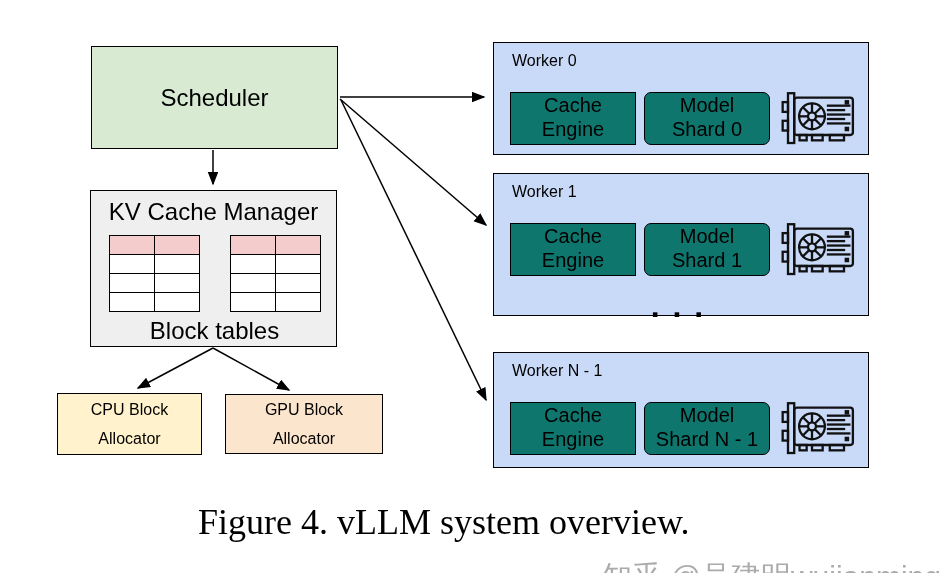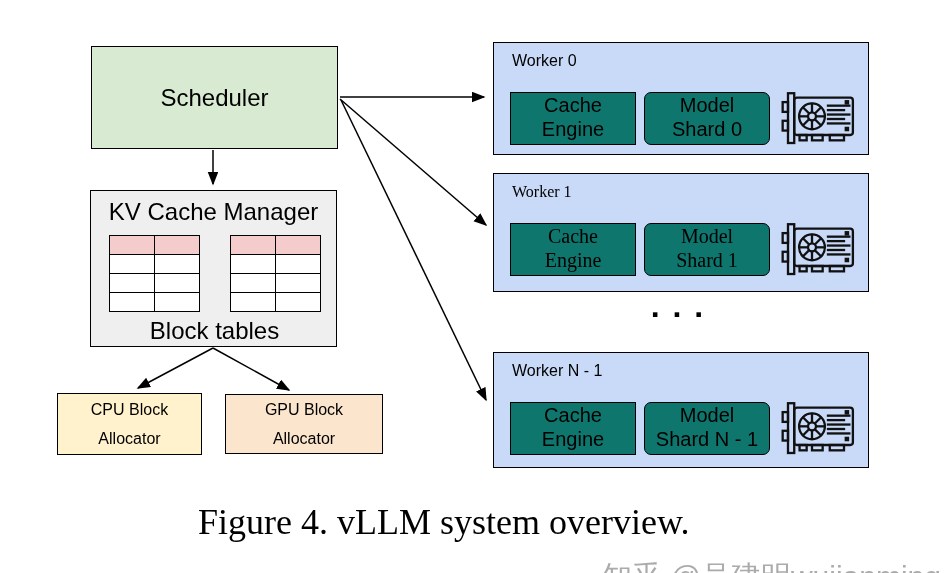--- a/index.html
+++ b/index.html
@@ -29,21 +29,21 @@
   table.blocktable td{width:44px;height:18px;border:1px solid #000;padding:0;}
   table.blocktable tr.hl td{background:var(--table-highlight);}
   .kv-caption{position:absolute;left:0;top:126px;width:247px;text-align:center;font-size:24px;}
 
   .alloc{font-size:16px;line-height:29px;}
   .alloc.cpu{left:57px;top:393px;width:145px;height:62px;background:var(--cpu-allocator-bg);}
   .alloc.gpu{left:225px;top:394px;width:158px;height:60px;background:var(--gpu-allocator-bg);}
 
   .worker{left:493px;width:376px;height:114px;background:var(--worker-bg);display:block;}
   .worker.w0{top:42px;height:113px;}
-  .worker.w1{top:173px;height:119px;font-family:Liberation Serif, serif;}
+  .worker.w1{top:173px;height:143px;}
   .worker.wn{top:352px;height:116px;}
   .worker-title{position:absolute;left:18px;top:9px;font-size:16px;}
   .inner{position:absolute;top:49px;width:126px;height:53px;background:#0f766e;border:1.5px solid #000;box-sizing:border-box;
          display:flex;justify-content:center;font-size:20px;line-height:24px;}
   .inner.cache{left:16px;}
   .inner.shard{left:150px;border-radius:7px;}
   .gpu-art{position:absolute;left:286px;top:46px;width:80px;height:60px;}
 
   .ellipsis{position:absolute;left:630px;top:288px;width:96px;text-align:center;
             font-size:32px;font-weight:bold;letter-spacing:2px;}

